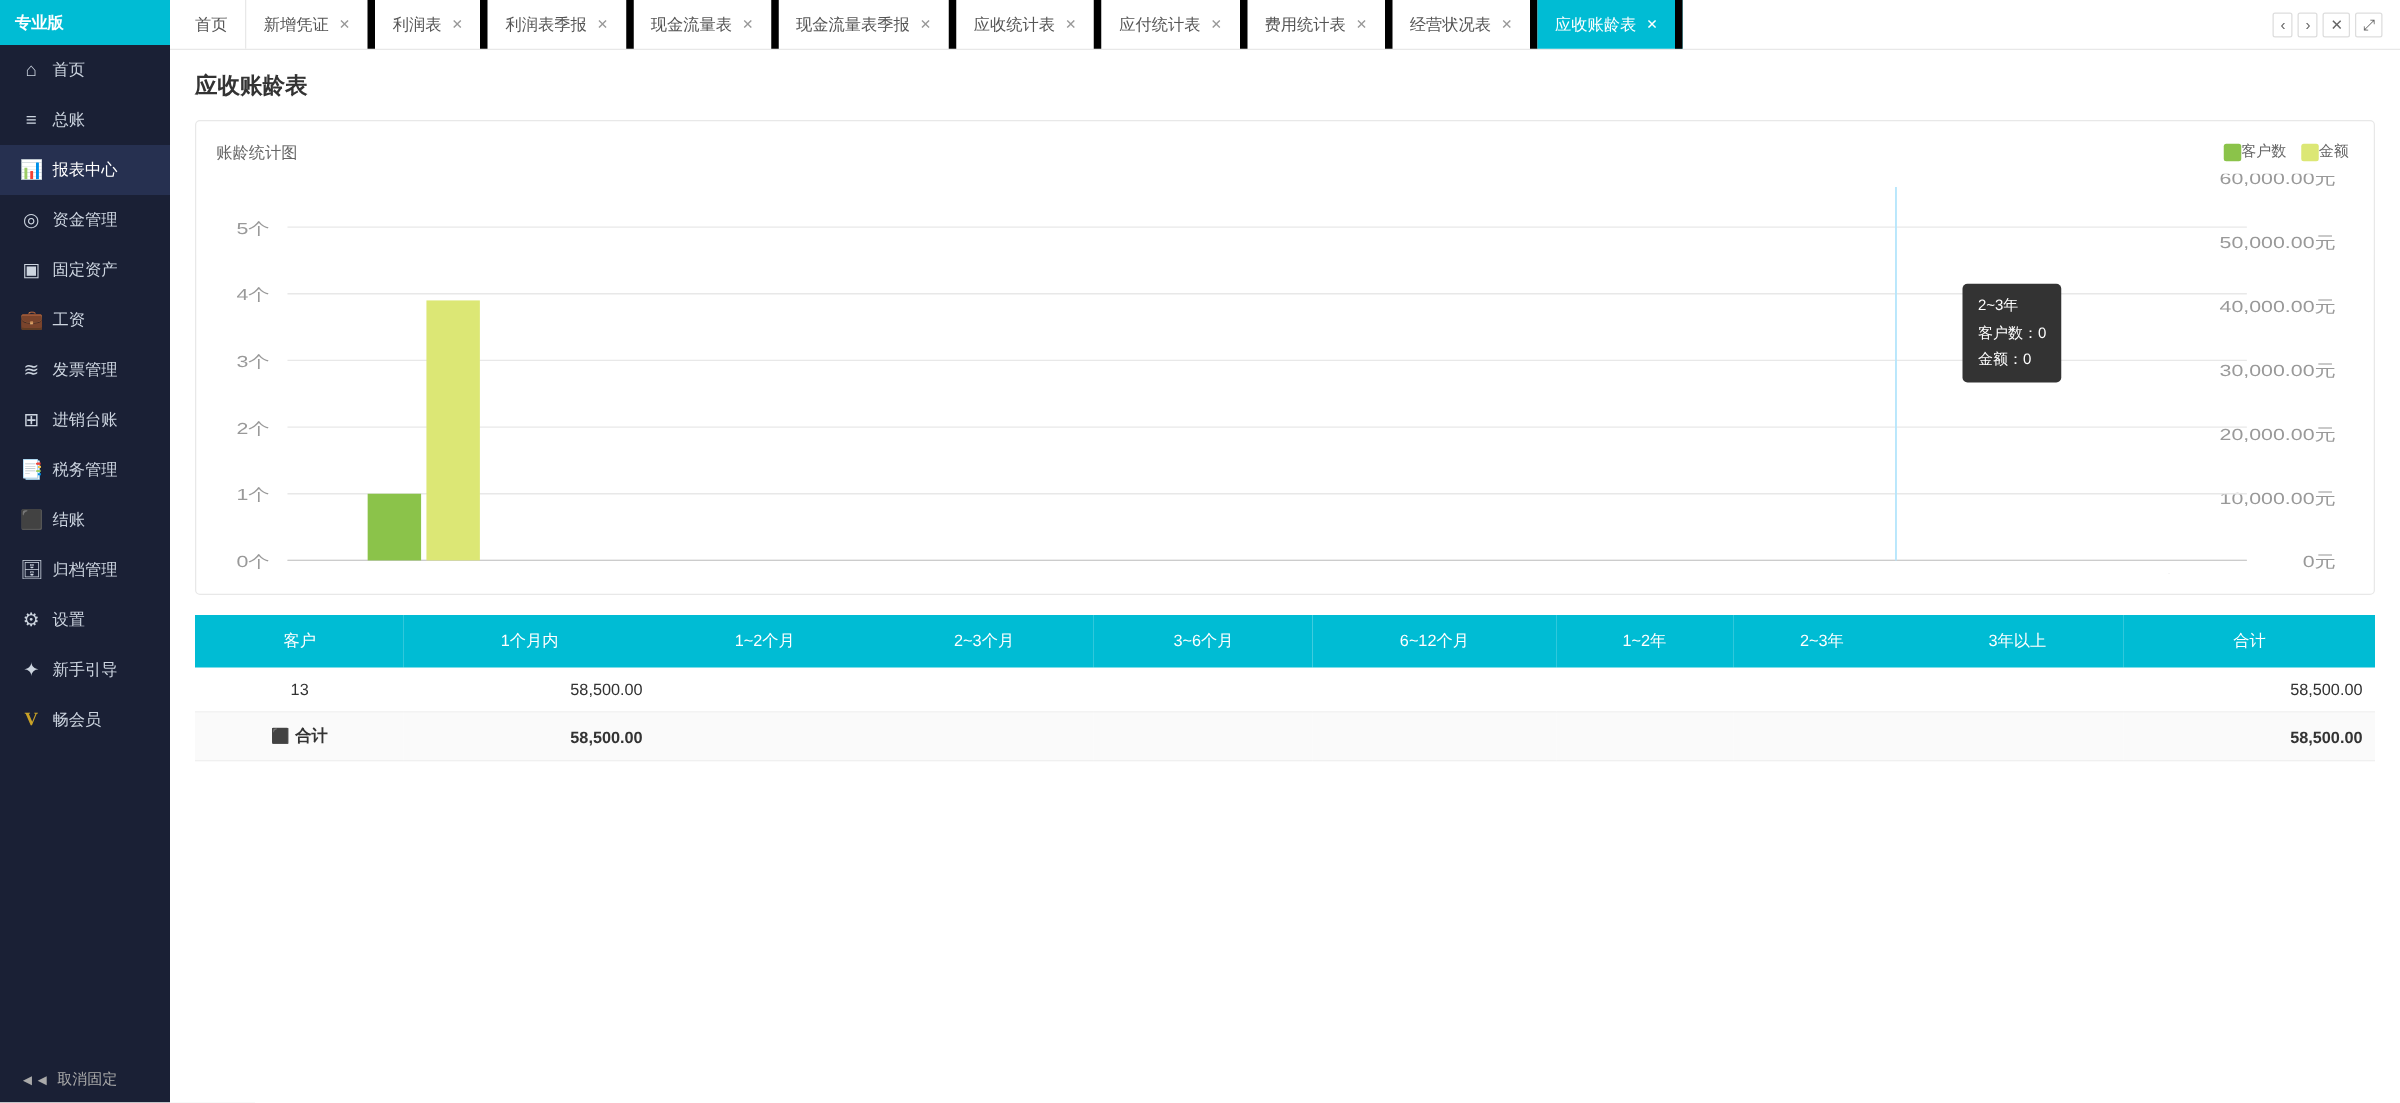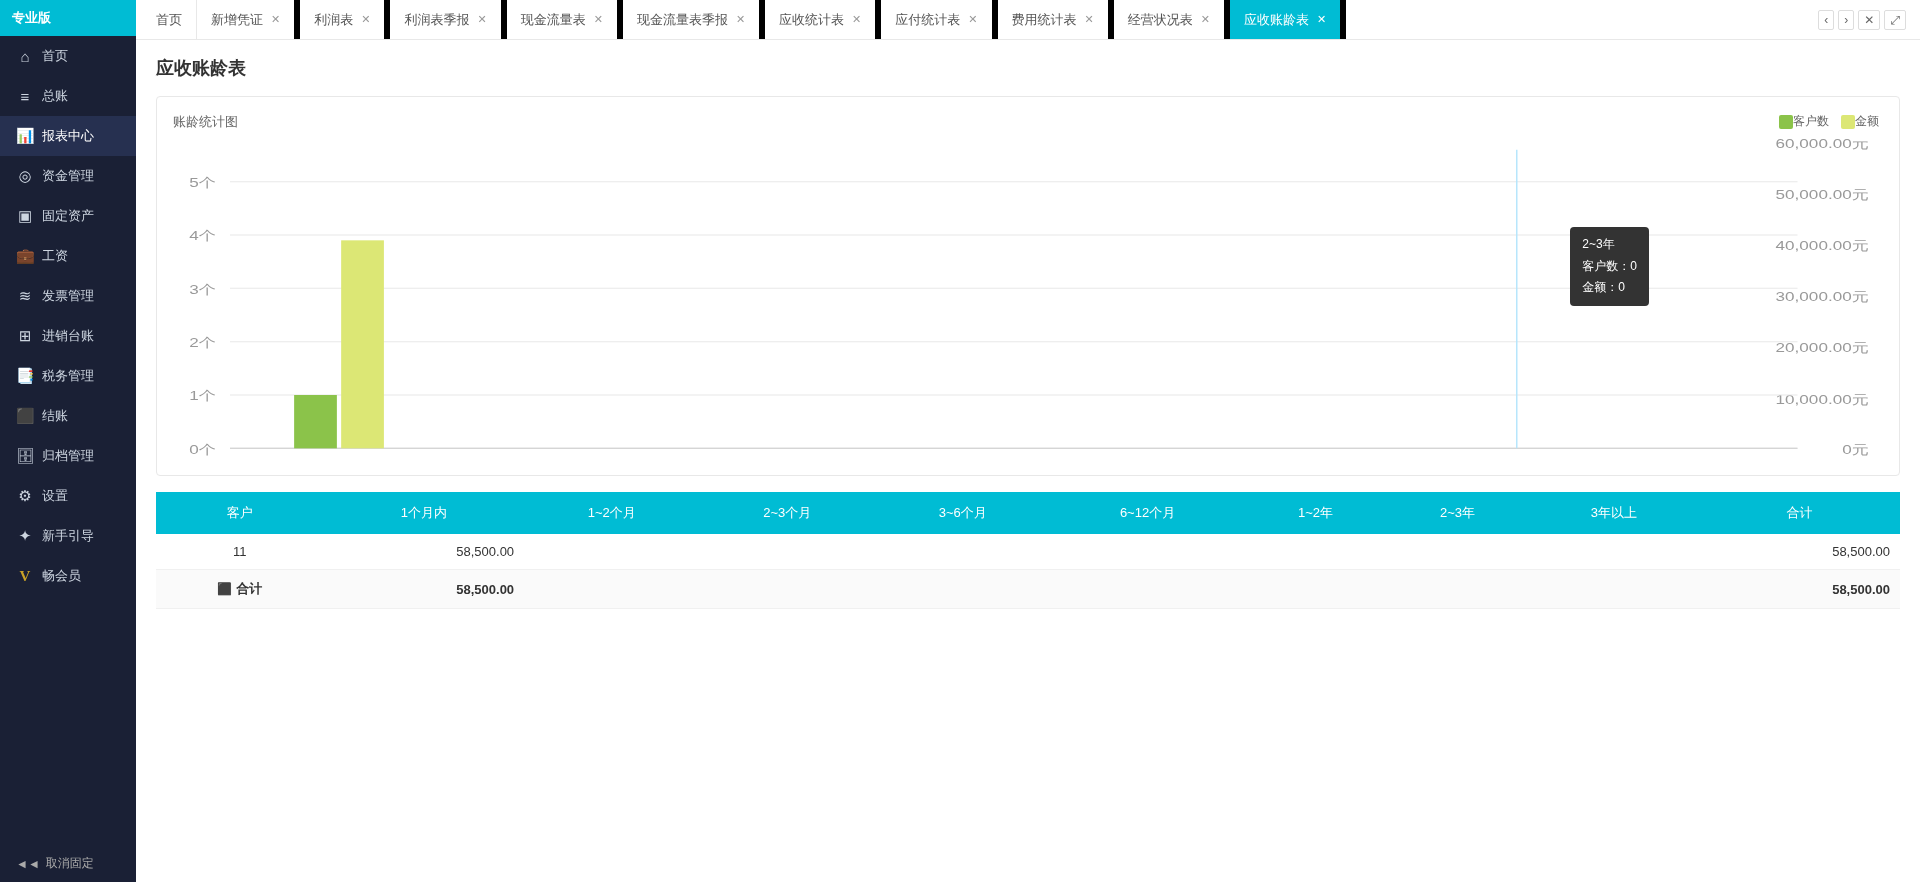--- a/index.html
+++ b/index.html
@@ -462,21 +462,21 @@
           <th>3~6个月</th>
           <th>6~12个月</th>
           <th>1~2年</th>
           <th>2~3年</th>
           <th>3年以上</th>
           <th>合计</th>
         </tr>
       </thead>
       <tbody>
         <tr class="table-row">
-          <td>11</td>
+          <td>13</td>
           <td>58,500.00</td>
           <td></td>
           <td></td>
           <td></td>
           <td></td>
           <td></td>
           <td></td>
           <td></td>
           <td>58,500.00</td>
         </tr>

